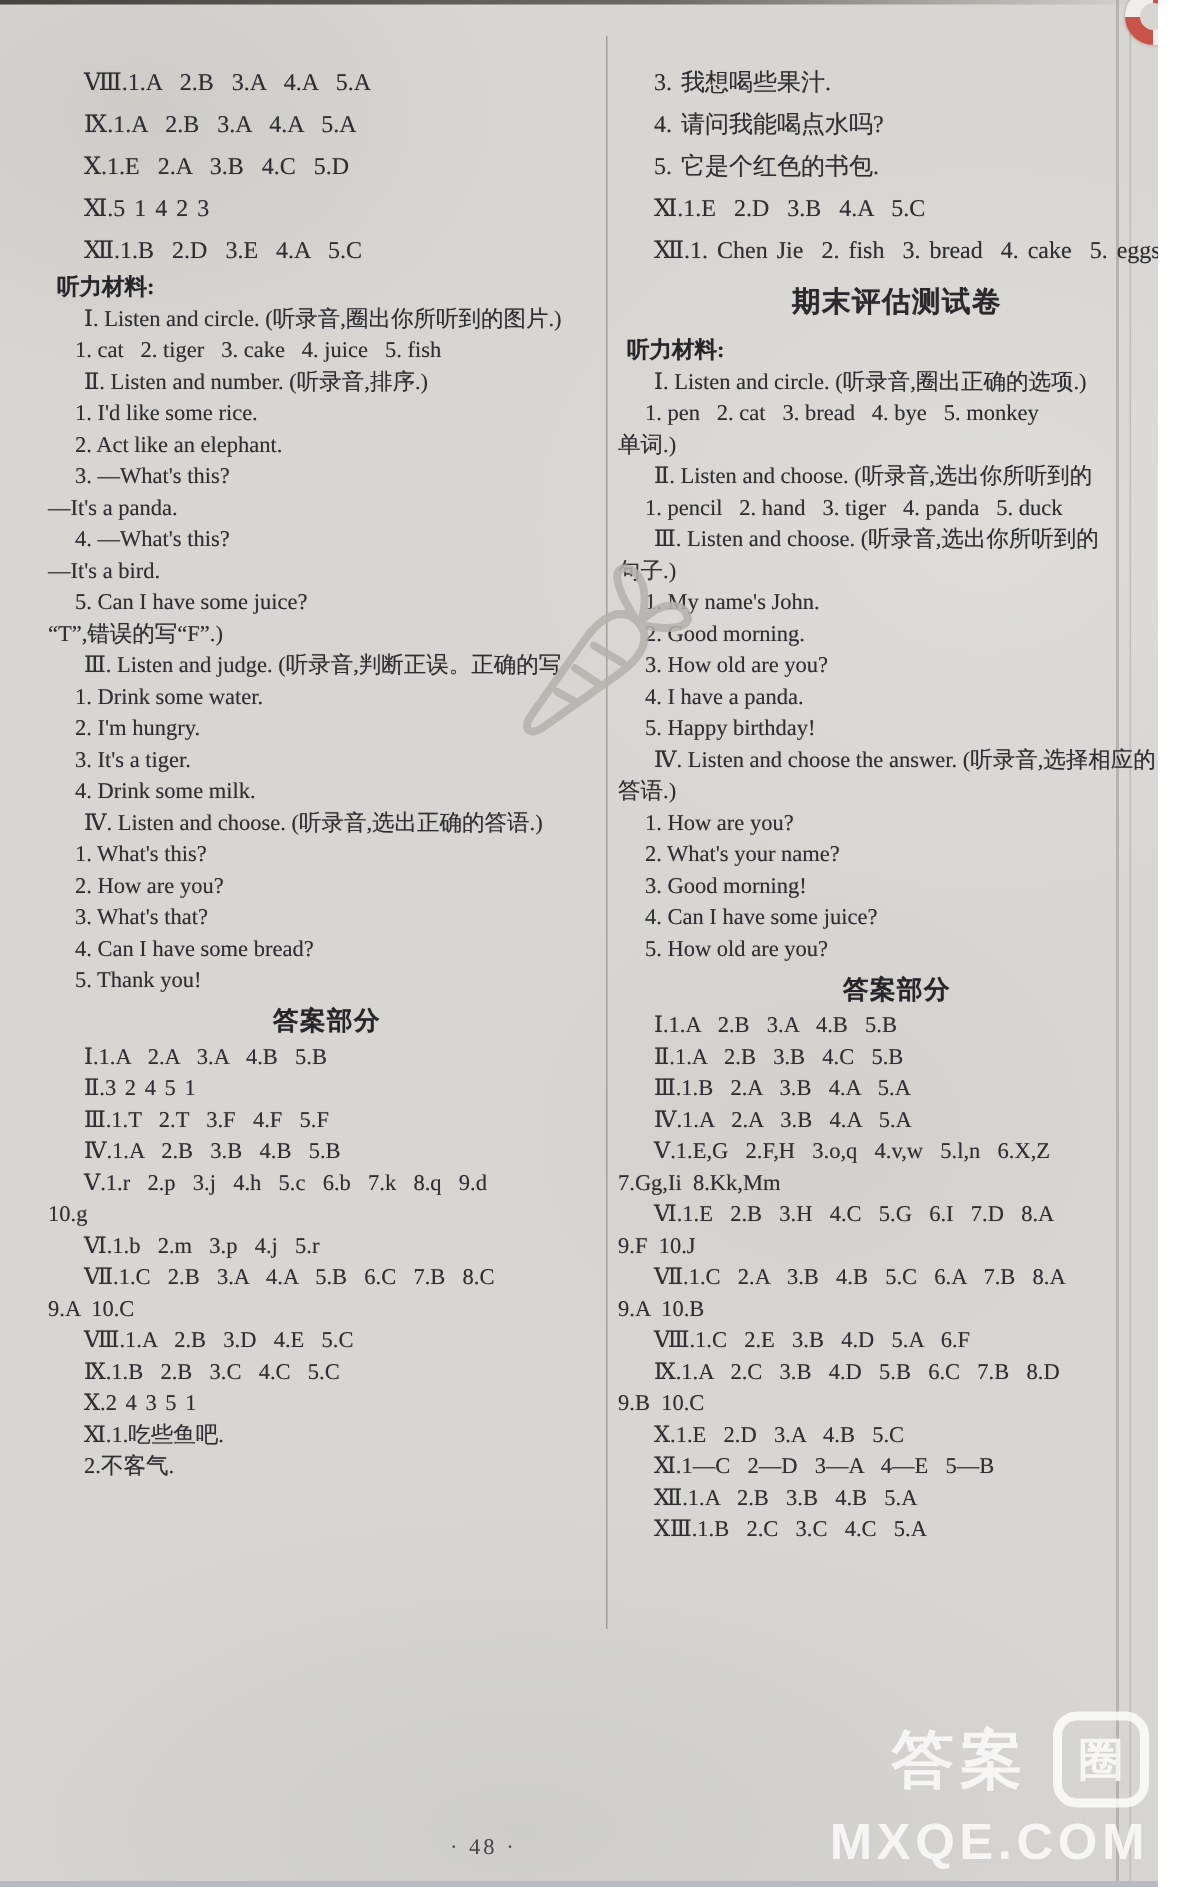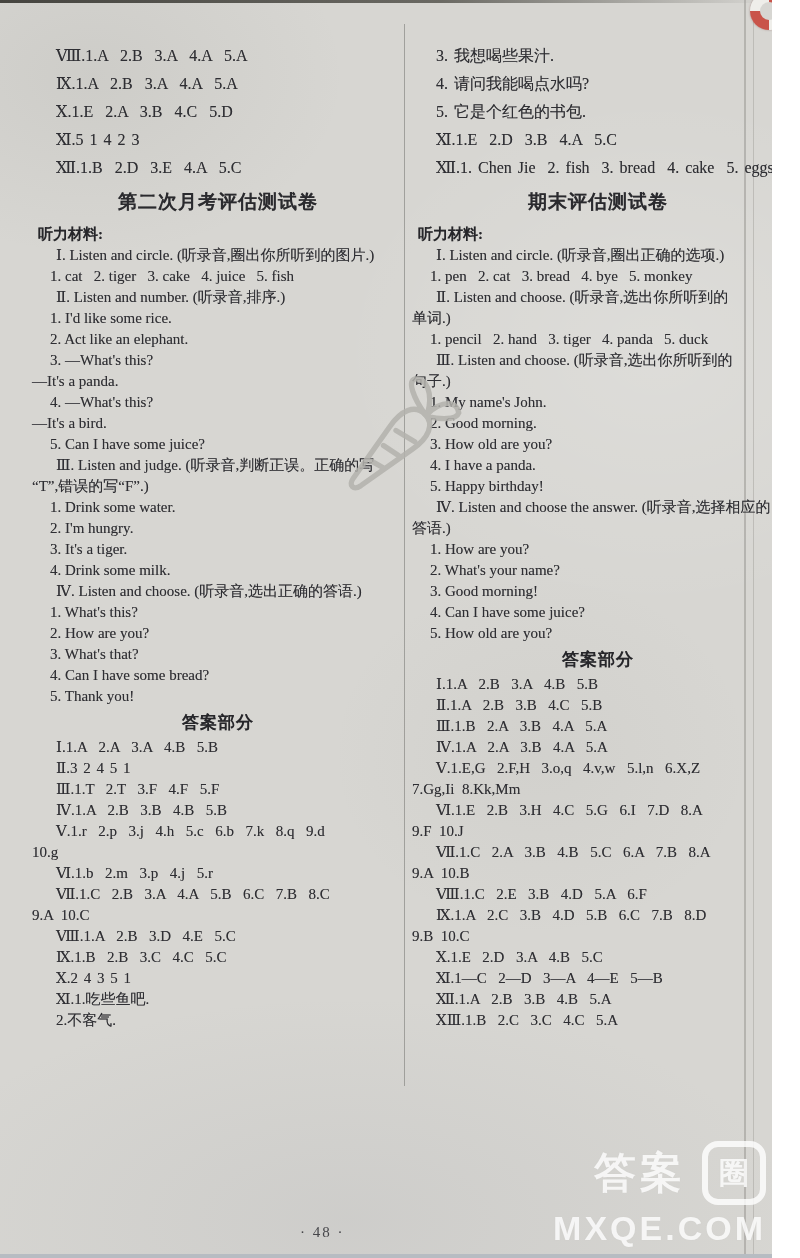--- a/index.html
+++ b/index.html
@@ -67,34 +67,33 @@
   <div class="divider"></div>
   <div class="crease-a"></div>
   <div class="crease-b"></div>
 
   <div class="col col-left">
       <p class="ln ansTop">Ⅷ.1.A  2.B  3.A  4.A  5.A</p>
       <p class="ln ansTop">Ⅸ.1.A  2.B  3.A  4.A  5.A</p>
       <p class="ln ansTop">Ⅹ.1.E  2.A  3.B  4.C  5.D</p>
       <p class="ln ansTop">Ⅺ.5 1 4 2 3</p>
       <p class="ln ansTop">Ⅻ.1.B  2.D  3.E  4.A  5.C</p>
-      <p class="ln head">第二次月考评估测试卷</p>
       <p class="ln label">听力材料:</p>
       <p class="ln sec">Ⅰ. Listen and circle. (听录音,圈出你所听到的图片.)</p>
       <p class="ln item">1. cat   2. tiger   3. cake   4. juice   5. fish</p>
       <p class="ln sec">Ⅱ. Listen and number. (听录音,排序.)</p>
       <p class="ln item">1. I'd like some rice.</p>
       <p class="ln item">2. Act like an elephant.</p>
       <p class="ln item">3. —What's this?</p>
       <p class="ln cont">—It's a panda.</p>
       <p class="ln item">4. —What's this?</p>
       <p class="ln cont">—It's a bird.</p>
       <p class="ln item">5. Can I have some juice?</p>
+      <p class="ln cont">“T”,错误的写“F”.)</p>
       <p class="ln sec">Ⅲ. Listen and judge. (听录音,判断正误。正确的写</p>
-      <p class="ln cont">“T”,错误的写“F”.)</p>
       <p class="ln item">1. Drink some water.</p>
       <p class="ln item">2. I'm hungry.</p>
       <p class="ln item">3. It's a tiger.</p>
       <p class="ln item">4. Drink some milk.</p>
       <p class="ln sec">Ⅳ. Listen and choose. (听录音,选出正确的答语.)</p>
       <p class="ln item">1. What's this?</p>
       <p class="ln item">2. How are you?</p>
       <p class="ln item">3. What's that?</p>
       <p class="ln item">4. Can I have some bread?</p>
       <p class="ln item">5. Thank you!</p>
@@ -117,22 +116,22 @@
   <div class="col col-right">
       <p class="ln ansTop">3. 我想喝些果汁.</p>
       <p class="ln ansTop">4. 请问我能喝点水吗?</p>
       <p class="ln ansTop">5. 它是个红色的书包.</p>
       <p class="ln ansTop">Ⅺ.1.E  2.D  3.B  4.A  5.C</p>
       <p class="ln ansTop">Ⅻ.1. Chen Jie  2. fish  3. bread  4. cake  5. eggs</p>
       <p class="ln head">期末评估测试卷</p>
       <p class="ln label">听力材料:</p>
       <p class="ln sec">Ⅰ. Listen and circle. (听录音,圈出正确的选项.)</p>
       <p class="ln item">1. pen   2. cat   3. bread   4. bye   5. monkey</p>
+      <p class="ln cont">单词.)</p>
       <p class="ln sec">Ⅱ. Listen and choose. (听录音,选出你所听到的</p>
-      <p class="ln cont">单词.)</p>
       <p class="ln item">1. pencil   2. hand   3. tiger   4. panda   5. duck</p>
       <p class="ln sec">Ⅲ. Listen and choose. (听录音,选出你所听到的</p>
       <p class="ln cont">句子.)</p>
       <p class="ln item">1. My name's John.</p>
       <p class="ln item">2. Good morning.</p>
       <p class="ln item">3. How old are you?</p>
       <p class="ln item">4. I have a panda.</p>
       <p class="ln item">5. Happy birthday!</p>
       <p class="ln sec">Ⅳ. Listen and choose the answer. (听录音,选择相应的</p>
       <p class="ln cont">答语.)</p>

